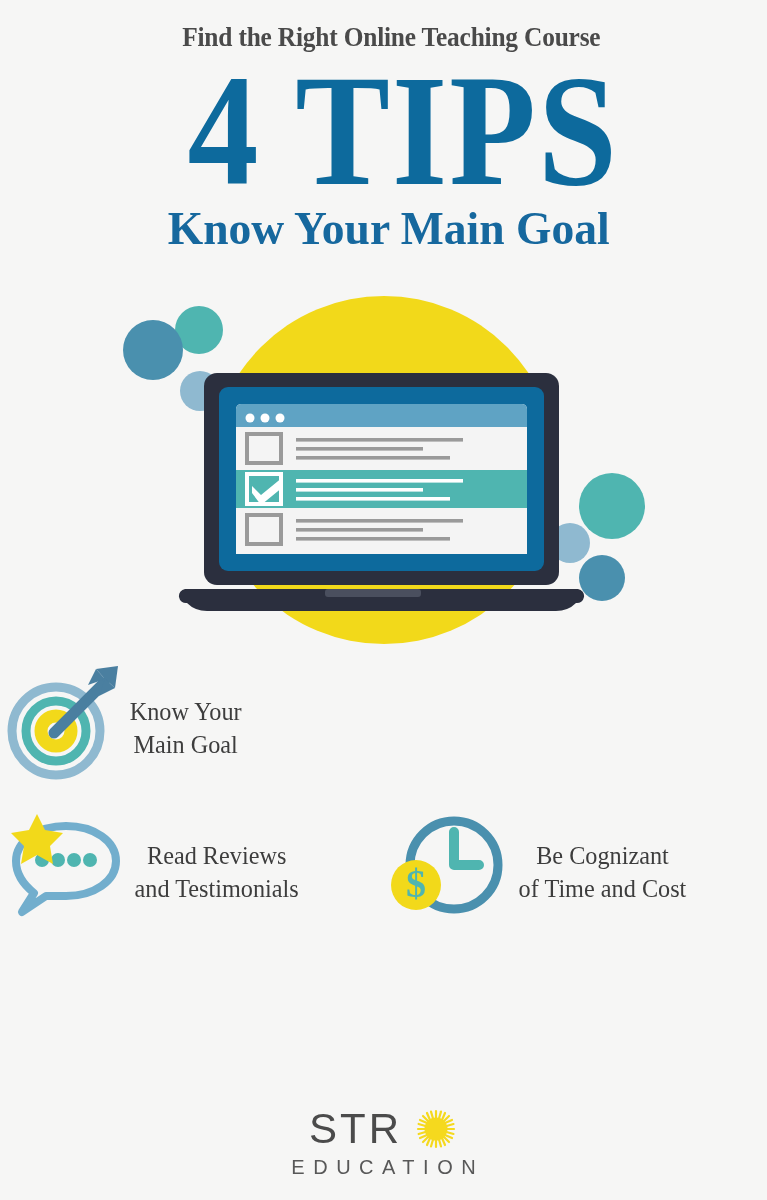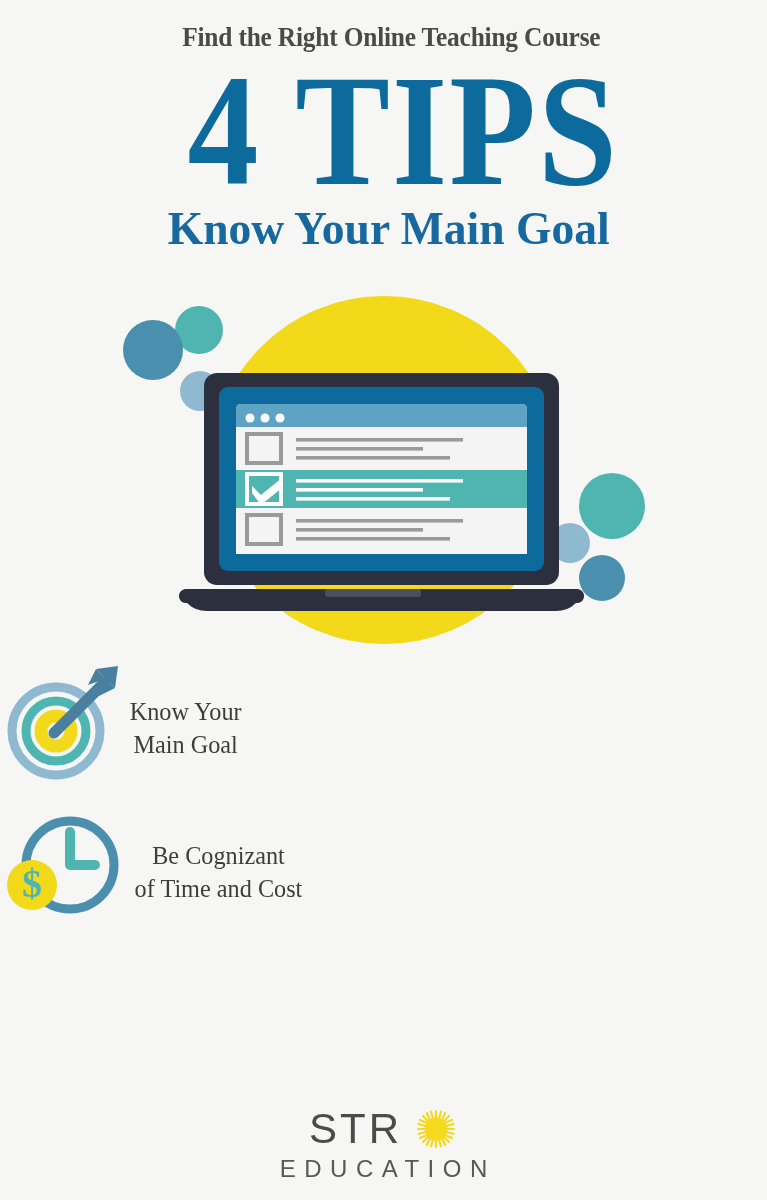--- a/index.html
+++ b/index.html
@@ -118,21 +118,21 @@
     font-weight: 400;
     color: #4b4b4b;
     letter-spacing: 3px;
     line-height: 1;
     gap: 12px;
   }
   .logo-sun { margin: 0 1px; display: inline-flex; }
   .logo-sub {
     margin-top: 7px;
     font-family: "Liberation Sans", sans-serif;
-    font-size: 24px;
+    font-size: 20px;
     font-weight: 400;
     color: #585858;
     letter-spacing: 8.5px;
     text-indent: 8.5px;
     line-height: 1;
   }
 </style>
 </head>
 <body>
 
@@ -208,20 +208,34 @@
       </div>
       <div class="tip-label">Know Your
 Main Goal</div>
     </div>
 
 
   </div>
 
   <div class="tip-row row-two">
 
+    <div class="tip">
+      <div class="tip-icon">
+        <svg width="132" height="108" viewBox="0 0 132 108" xmlns="http://www.w3.org/2000/svg">
+          <path d="M66 14 C94 14 116 29 116 49 C116 69 94 84 66 84 L46 84 L22 100 L34 81 C24 73 16 62 16 49 C16 29 38 14 66 14 Z" fill="none" stroke="#72aecd" stroke-width="8" stroke-linejoin="round"></path>
+          <circle cx="42" cy="48" r="7" fill="#4fb5b0"></circle>
+          <circle cx="58" cy="48" r="7" fill="#4fb5b0"></circle>
+          <circle cx="74" cy="48" r="7" fill="#4fb5b0"></circle>
+          <circle cx="90" cy="48" r="7" fill="#4fb5b0"></circle>
+          <path d="M37 2 l8 16 l18 3 l-13 13 l3 18 l-16 -9 l-16 9 l3 -18 l-13 -13 l18 -3 z" fill="#f2d91a"></path>
+        </svg>
+      </div>
+      <div class="tip-label">Read Reviews
+and Testimonials</div>
+    </div>
 
     <div class="tip">
       <div class="tip-icon">
         <svg width="132" height="108" viewBox="0 0 132 108" xmlns="http://www.w3.org/2000/svg">
           <circle cx="70" cy="53" r="44" fill="none" stroke="#4a90ae" stroke-width="9"></circle>
           <path d="M70 20 v33 h25" fill="none" stroke="#4fb5b0" stroke-width="10" stroke-linecap="round" stroke-linejoin="round"></path>
           <circle cx="32" cy="73" r="25" fill="#f2d91a"></circle>
           <text x="32" y="85" text-anchor="middle" font-family="Liberation Serif, serif" font-size="40" font-weight="700" fill="#4fb5b0">$</text>
         </svg>
       </div>

